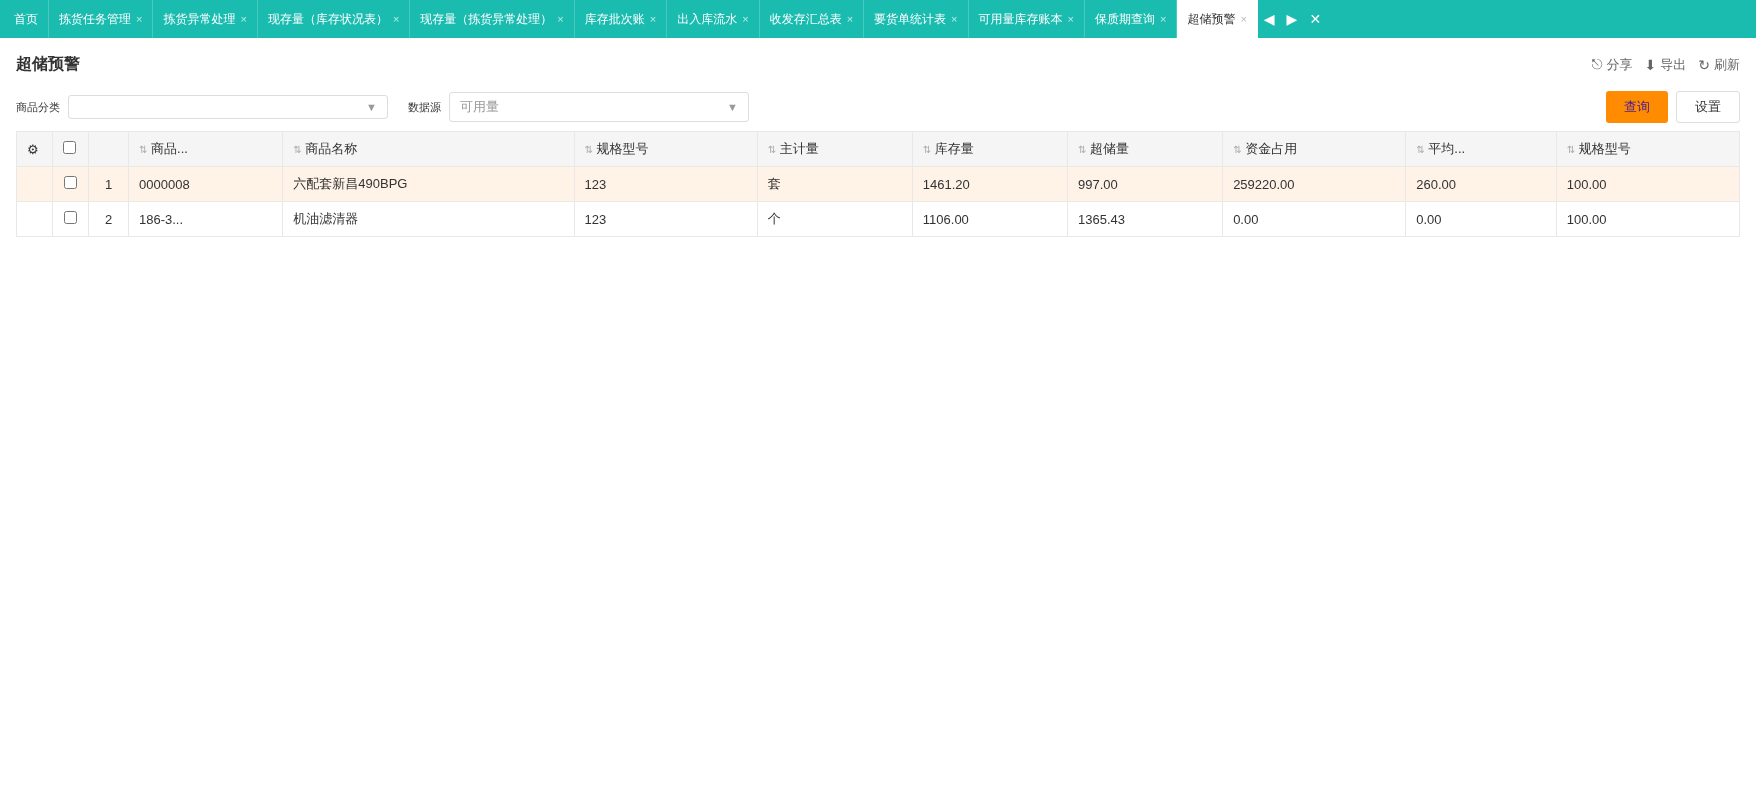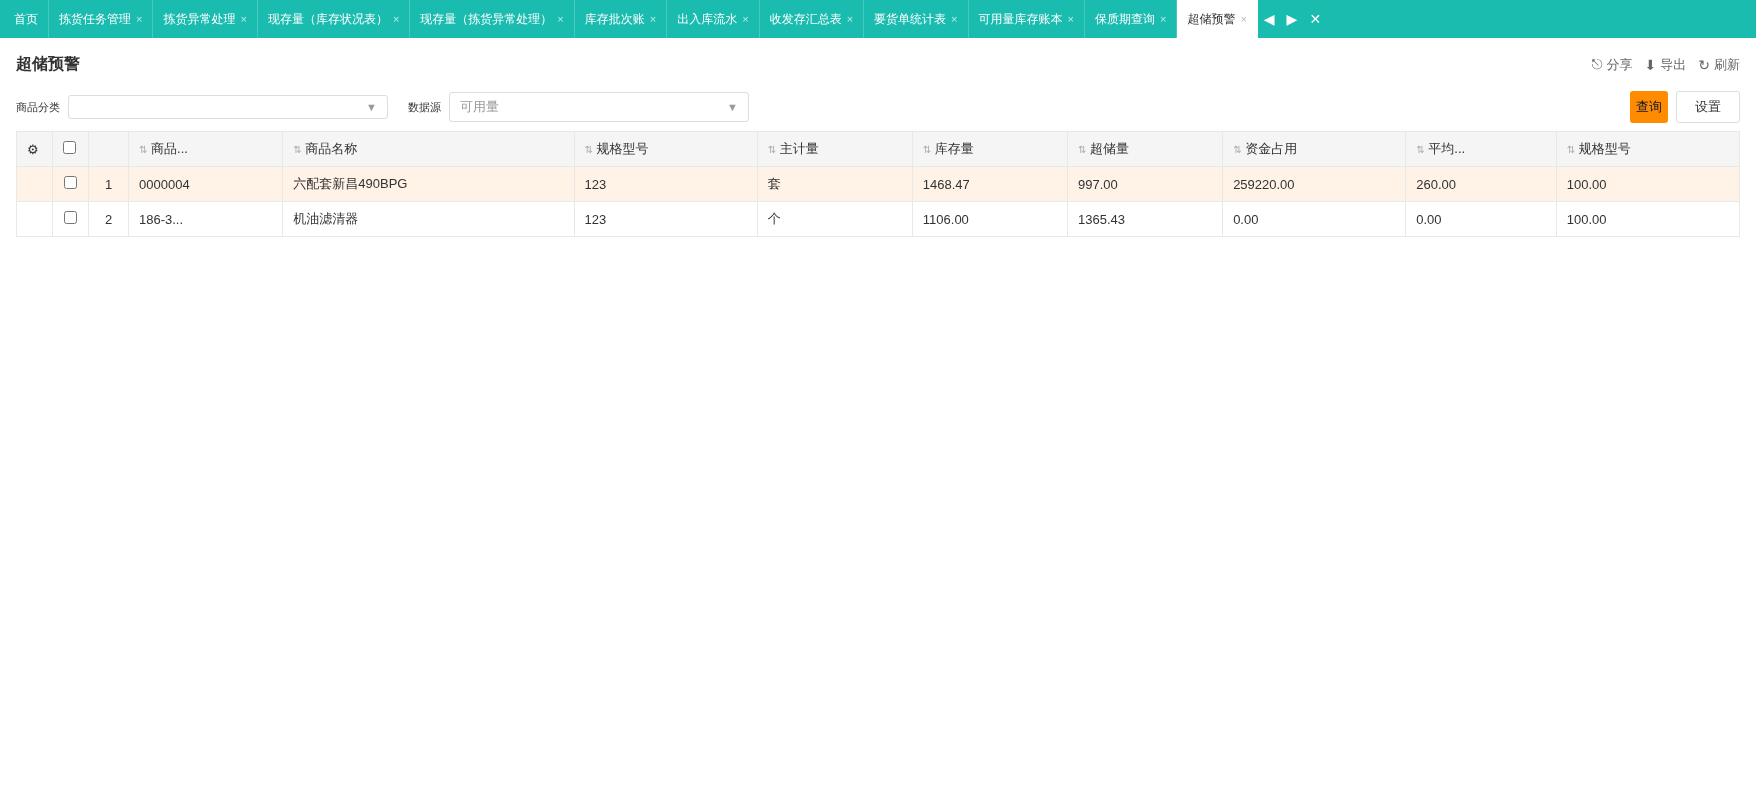--- a/index.html
+++ b/index.html
@@ -97,24 +97,24 @@
       padding: 5px 10px;
       min-width: 300px;
       background: #fff;
       cursor: pointer;
       justify-content: space-between;
     }
     .filter-select span { color: #999; font-size: 13px; }
     .filter-select .arrow { color: #999; font-size: 11px; margin-left: 8px; }
     .btn-query {
       background: #ff8c00;
-      color: #0f172a;
+      color: #4c1d95;
       border: none;
       border-radius: 3px;
-      padding: 6px 6px;
+      padding: 6px 18px;
       cursor: pointer;
       font-size: 13px;
     }
     .btn-settings {
       background: #fff;
       color: #333;
       border: 1px solid #ddd;
       border-radius: 3px;
       padding: 6px 18px;
       cursor: pointer;
@@ -310,25 +310,25 @@
       </tr>
     </thead>
     <tbody id="table-body">
 
     <tr class="highlighted">
       <td class="gear-cell"></td>
       <td class="checkbox-cell">
         <input type="checkbox" style="">
       </td>
       <td class="row-num">1</td>
-      <td>0000004</td>
+      <td>0000008</td>
       <td>六配套新昌490BPG</td>
       <td>123</td>
       <td>套</td>
-      <td>1468.47</td>
+      <td>1461.20</td>
       <td>997.00</td>
       <td>259220.00</td>
       <td>260.00</td>
       <td>100.00</td>
     </tr>
         <tr>
       <td class="gear-cell"></td>
       <td class="checkbox-cell">
         <input type="checkbox" style="">
       </td>

